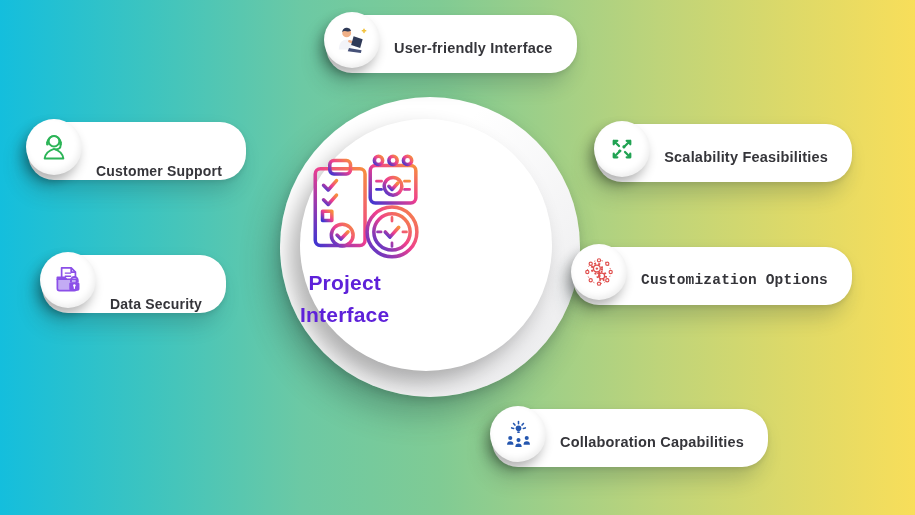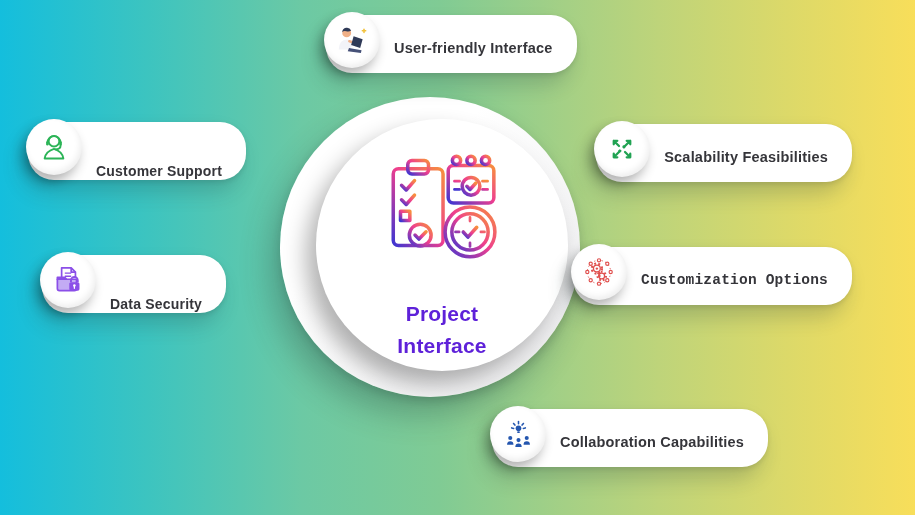--- a/index.html
+++ b/index.html
@@ -12,25 +12,25 @@
   }
 
   
   .center-outer{
     position:absolute;left:280px;top:97px;width:300px;height:300px;
     border-radius:50%;
     background:linear-gradient(135deg,#ffffff 35%,#e9e9eb 100%);
     box-shadow:-10px 18px 30px rgba(30,60,60,.30), 0 4px 10px rgba(0,0,0,.12);
   }
   .center-inner{
-    position:absolute;left:36px;top:22px;width:252px;height:252px;
+    position:absolute;left:20px;top:22px;width:252px;height:252px;
     border-radius:50%;background:#ffffff;
     box-shadow:-10px 12px 22px rgba(0,0,0,.30);
-    display:flex;flex-direction:column;align-items:center;justify-content:flex-start;
-    padding-top:30px;box-sizing:border-box;gap:31px;
+    display:flex;flex-direction:column;align-items:flex-start;justify-content:flex-start;
+    padding-top:30px;box-sizing:border-box;
   }
   .center-title{
     margin-top:6px;
     font-size:21px;font-weight:800;color:#5e21d9;
     text-align:center;line-height:1.5;letter-spacing:.2px;
   }
 
   
   .pill{
     position:absolute;height:50px;border-radius:26px;background:#ffffff;

